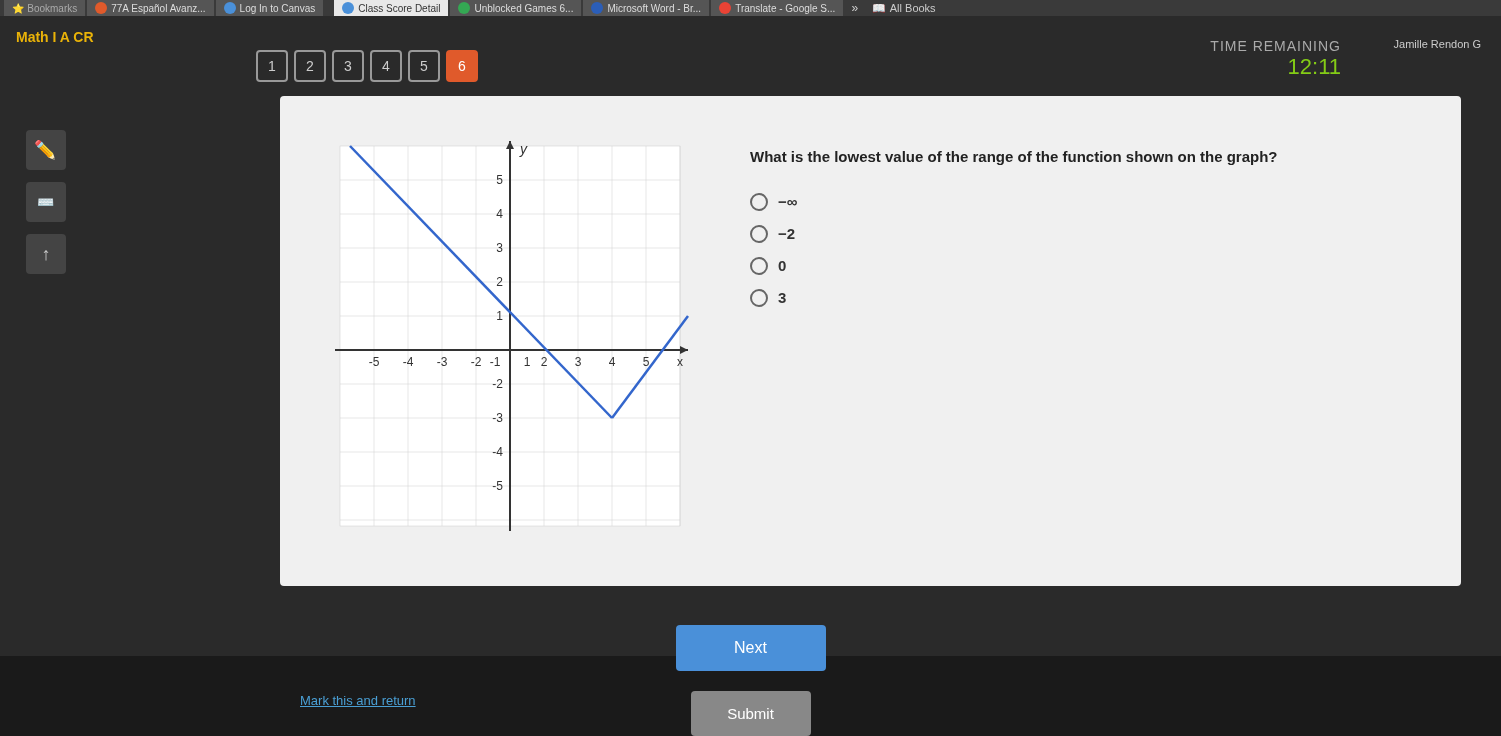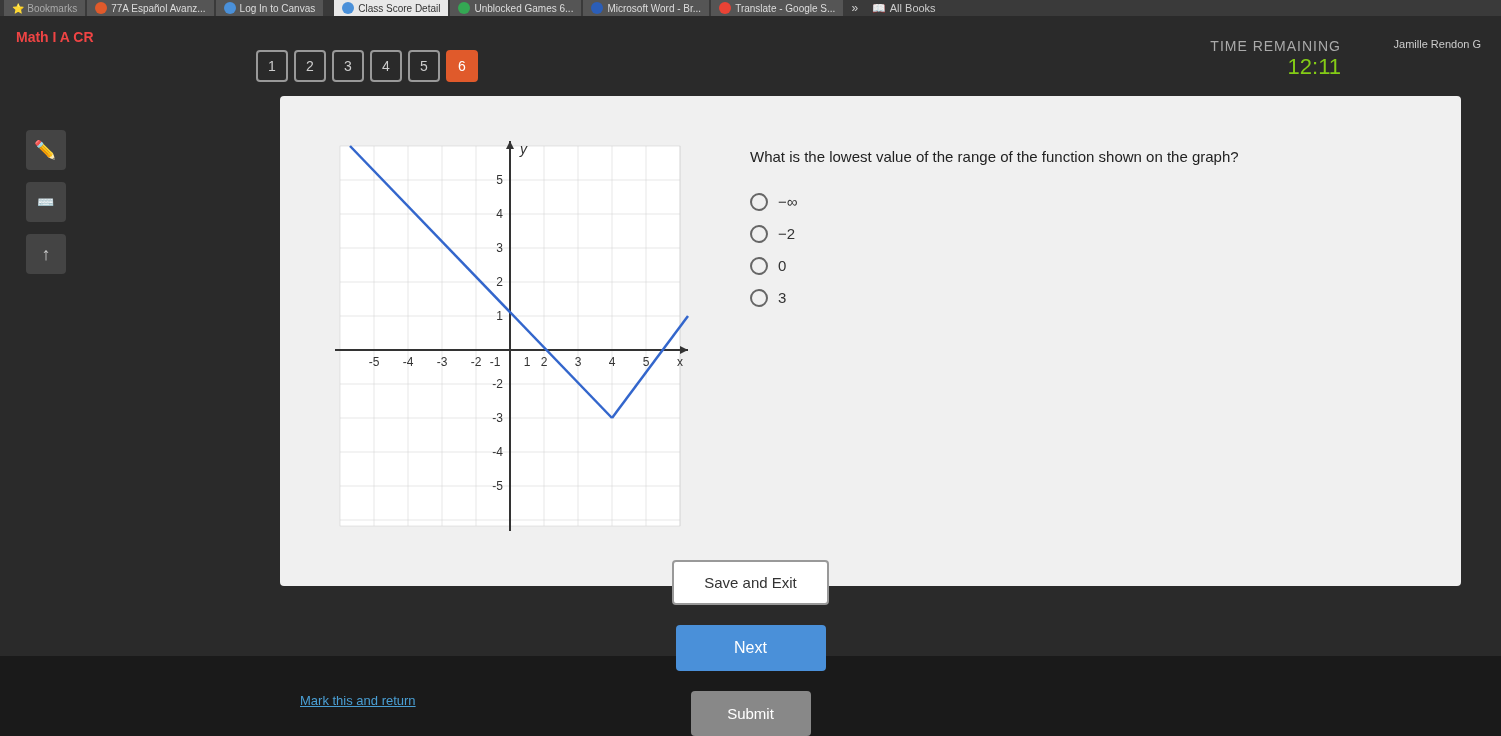--- a/index.html
+++ b/index.html
@@ -42,21 +42,21 @@
       margin-left: 9px;
     }
     .tab-icon {
       width: 12px;
       height: 12px;
       border-radius: 50%;
       display: inline-block;
       flex-shrink: 0;
     }
     .app-title {
-      color: #ef4444;
+      color: #eab308;
       font-size: 14px;
       font-weight: bold;
     }
     .user-name {
       color: #ccc;
       font-size: 11px;
       position: absolute;
       top: 38px;
       right: 20px;
     }
@@ -151,20 +151,21 @@
       position: relative;
     }
     .graph-svg {
       display: block;
     }
 
     
     .question-right {
       flex: 1;
       padding-top: 20px;
+      font-weight: bold;
     }
     .question-text {
       font-size: 15px;
       color: #222;
       line-height: 1.5;
       margin-bottom: 24px;
     }
     .answer-options {
       display: flex;
       flex-direction: column;
@@ -403,16 +404,15 @@
       <label class="answer-option">
         <span class="radio-circle"></span>
         <span class="answer-label">3</span>
       </label>
     </div>
   </div>
 </div>
 
 <div class="bottom-bar">
   <div class="mark-return">Mark this and return</div>
-  <button class="btn-save">Save and Exit</button>
   <button class="btn-next">Next</button>
   <button class="btn-submit">Submit</button>
 </div>
 
 </body></html>

